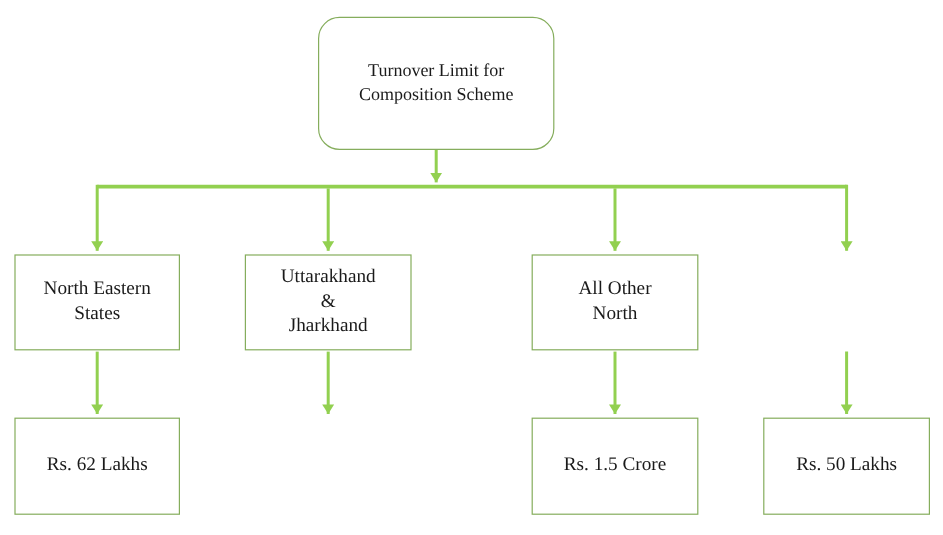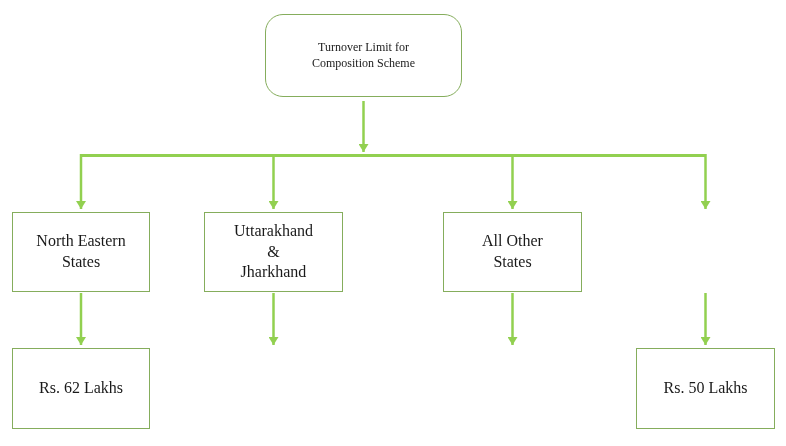--- a/index.html
+++ b/index.html
@@ -37,23 +37,23 @@
     display: flex;
     align-items: center;
     justify-content: center;
     text-align: center;
     font-size: 16px;
     line-height: 1.3;
   }
   .node .label { white-space: pre-line; }
   .root {
     left: 265px; top: 14px;
-    width: 197px; height: 83px;
+    width: 197px; height: 111px;
     border-radius: 18px;
-    font-size: 12px;
+    font-size: 15px;
   }
   .row2 { top: 212px; height: 80px; }
   .row3 { top: 348px; height: 81px; }
   .c1 { left: 12px;  width: 138px; text-align: center; }
   .c2 { left: 204px; width: 139px; }
   .c3 { left: 443px; width: 139px; }
   .c4 { left: 636px; width: 139px; }
 </style>
 </head>
 <body>
@@ -90,23 +90,26 @@
     <span class="label">North Eastern
 States</span>
   </div>
   <div class="node row2 c2">
     <span class="label">Uttarakhand
 &amp;
 Jharkhand</span>
   </div>
   <div class="node row2 c3">
     <span class="label">All Other
-States</span>
+North</span>
   </div>
 
   <div class="node row3 c1">
     <span class="label">Rs. 62 Lakhs</span>
+  </div>
+  <div class="node row3 c3">
+    <span class="label">Rs. 1.5 Crore</span>
   </div>
   <div class="node row3 c4">
     <span class="label">Rs. 50 Lakhs</span>
   </div>
 
 </div>
 
 </body></html>

